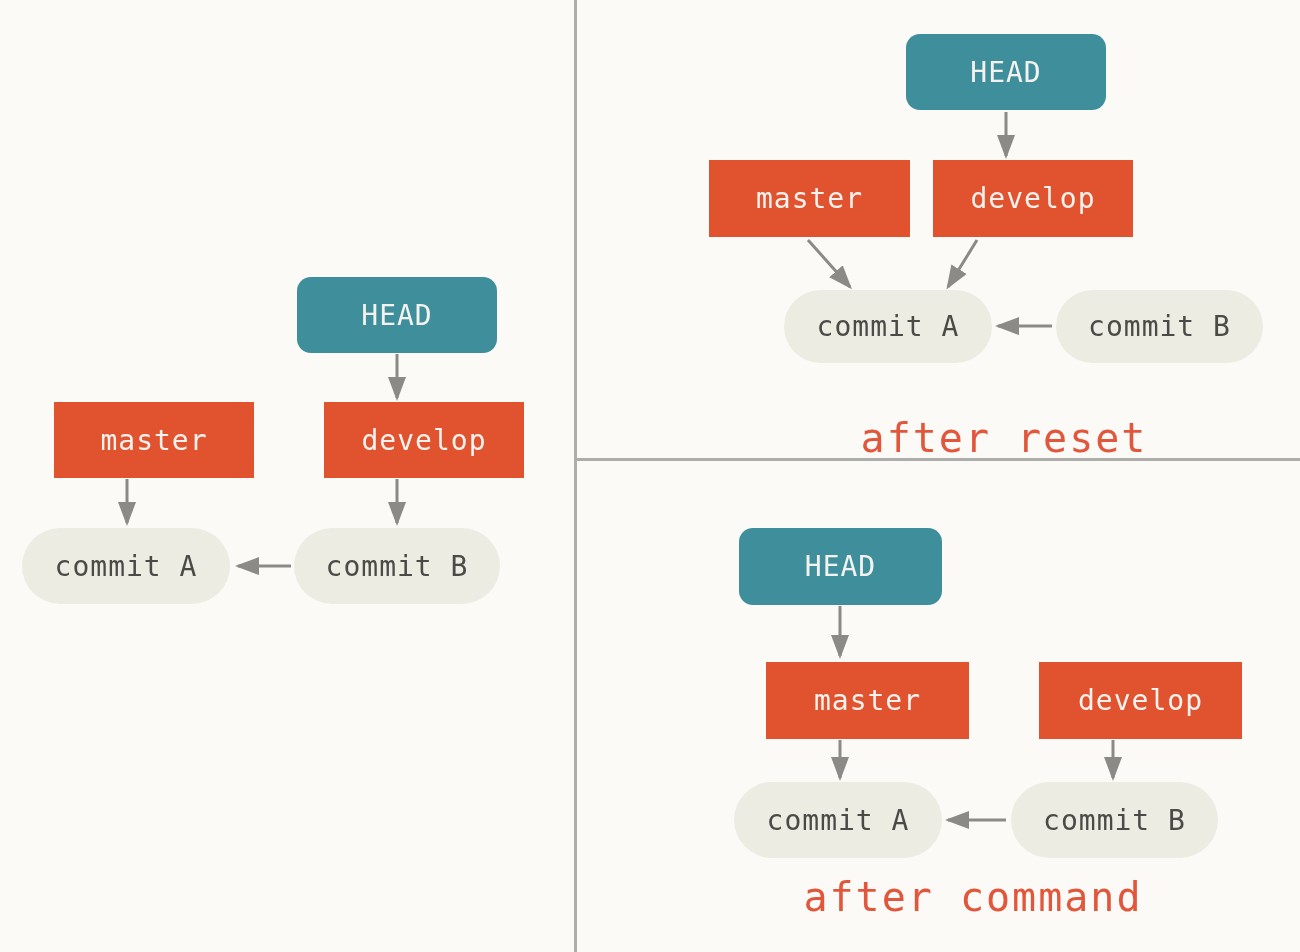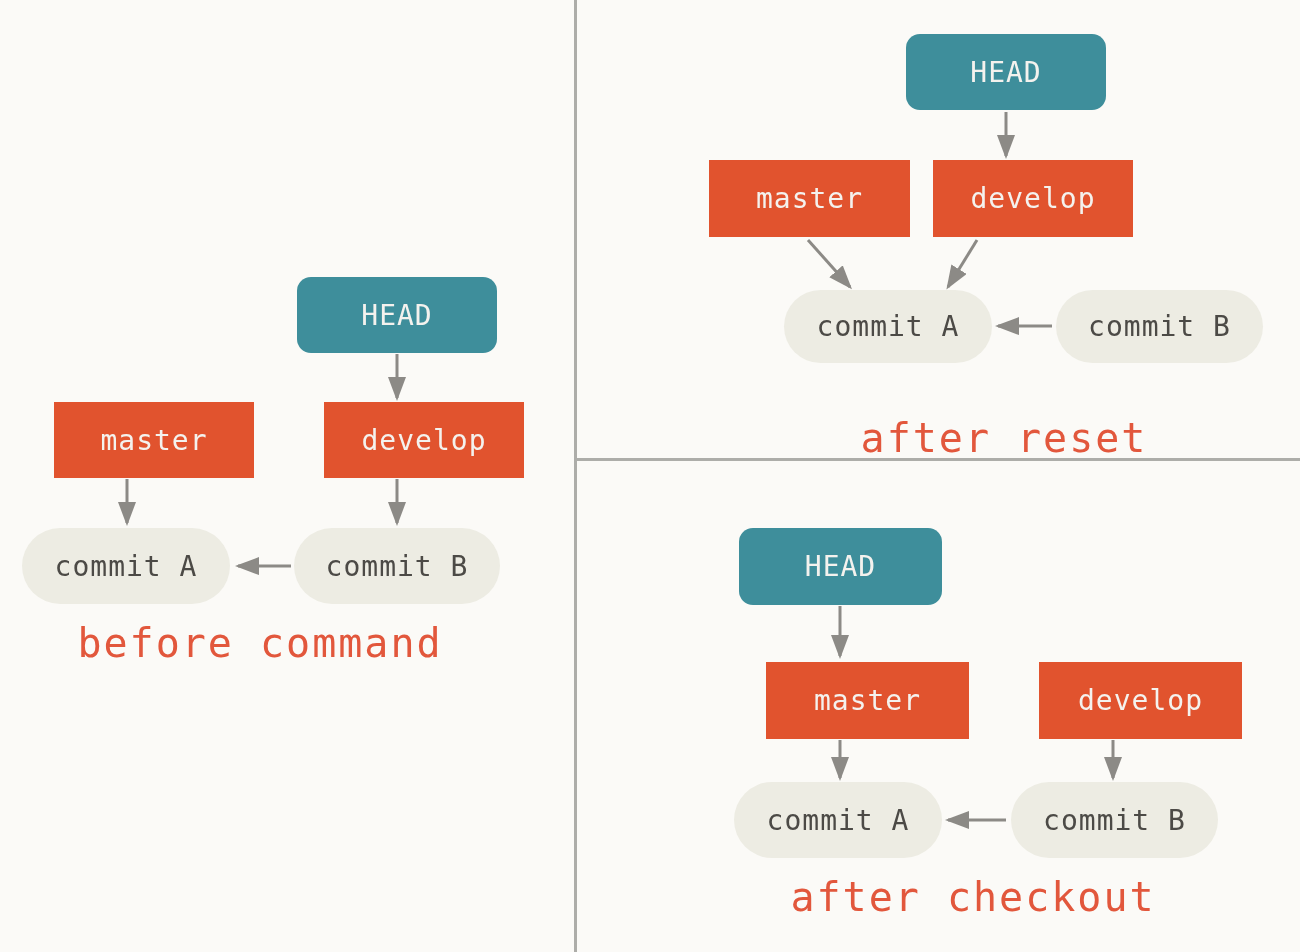--- a/index.html
+++ b/index.html
@@ -81,29 +81,28 @@
     <line class="arrow-line" marker-end="url(#ah)" x1="840" y1="740" x2="840" y2="778"></line>
     <line class="arrow-line" marker-end="url(#ah)" x1="1113" y1="740" x2="1113" y2="778"></line>
     <line class="arrow-line" marker-end="url(#ah)" x1="1006" y1="820" x2="948" y2="820"></line>
   </svg>
 
   <div class="box headbox" style="left:297px;top:277px;width:200px;height:76px;">HEAD</div>
   <div class="box branch" style="left:27px;top:402px;width:200px;height:76px;">master</div>
   <div class="box branch" style="left:297px;top:402px;width:200px;height:76px;">develop</div>
   <div class="box pill" style="left:22px;top:528px;width:208px;height:76px;">commit A</div>
   <div class="box pill" style="left:294px;top:528px;width:206px;height:76px;">commit B</div>
-  <div class="caption" style="left:10px;top:620px;width:500px;">before command</div>
 
   <div class="box headbox" style="left:906px;top:34px;width:200px;height:76px;">HEAD</div>
   <div class="box branch" style="left:682px;top:160px;width:201px;height:77px;">master</div>
   <div class="box branch" style="left:906px;top:160px;width:200px;height:77px;">develop</div>
   <div class="box pill" style="left:784px;top:290px;width:208px;height:73px;">commit A</div>
   <div class="box pill" style="left:1056px;top:290px;width:207px;height:73px;">commit B</div>
   <div class="caption" style="left:804px;top:396px;width:400px;margin-top:19px;">after reset</div>
 
   <div class="box headbox" style="left:739px;top:528px;width:203px;height:77px;">HEAD</div>
   <div class="box branch" style="left:739px;top:662px;width:203px;height:77px;">master</div>
   <div class="box branch" style="left:1012px;top:662px;width:203px;height:77px;">develop</div>
   <div class="box pill" style="left:734px;top:782px;width:208px;height:76px;">commit A</div>
   <div class="box pill" style="left:1011px;top:782px;width:207px;height:76px;">commit B</div>
-  <div class="caption" style="left:773px;top:874px;width:400px;">after checkout</div>
+  <div class="caption" style="left:773px;top:874px;width:400px;">after command</div>
 
 </div>
 
 </body></html>

